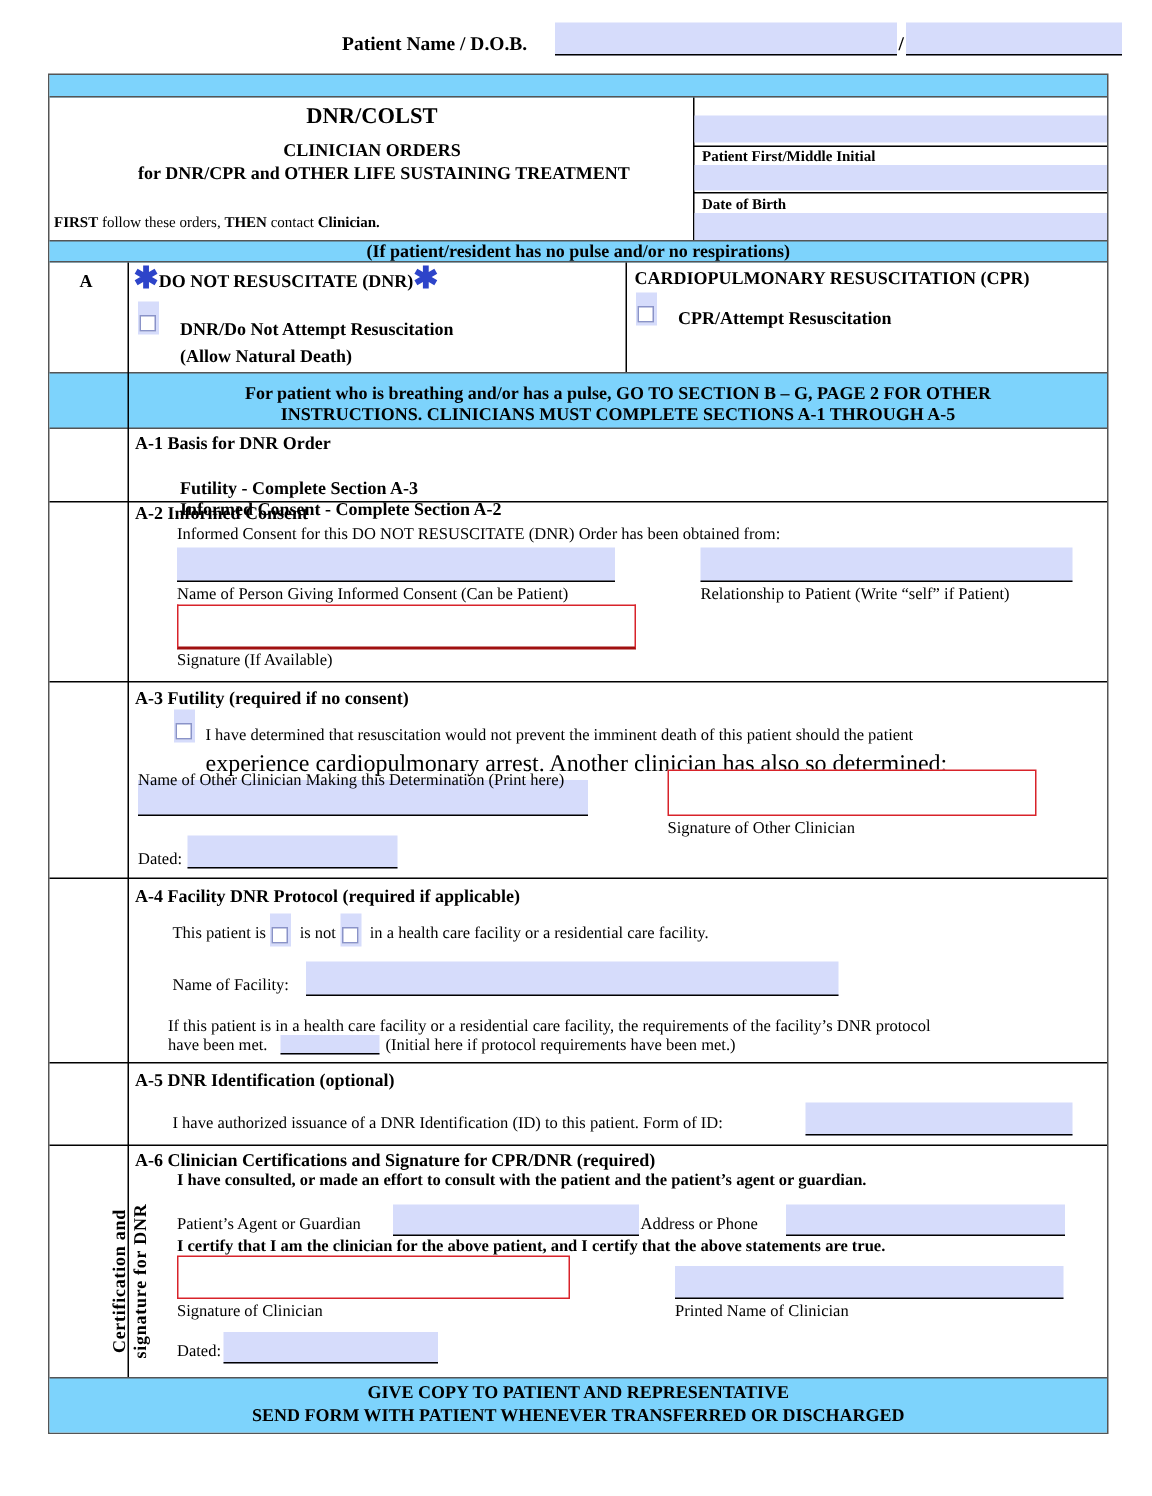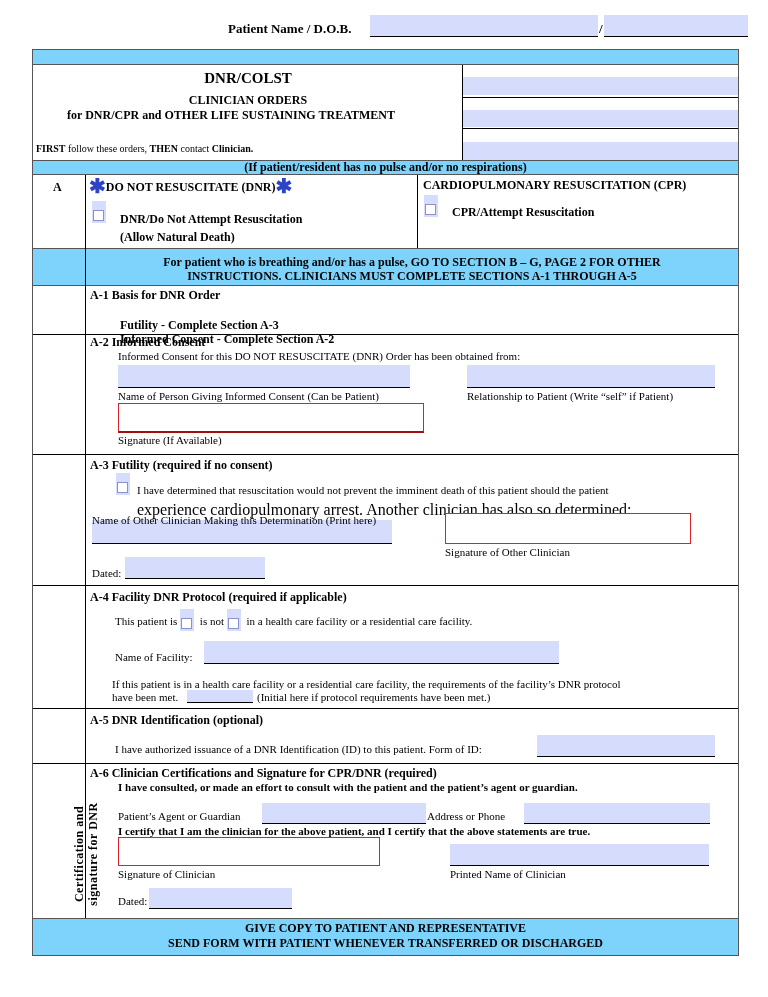--- a/index.html
+++ b/index.html
@@ -25,35 +25,37 @@
 <div class="abs fill uline" style="left:370px;top:15px;width:228px;height:22px;"><span></span></div>
 <div class="abs b" style="left:599px;top:21px;font-size:13px;">/</div>
 <div class="abs fill uline" style="left:604px;top:15px;width:144px;height:22px;"><span></span></div>
 
 <div class="abs" style="left:32px;top:49px;width:707px;height:907px;border:1px solid #555;"></div>
 
 <div class="abs gray" style="left:33px;top:50px;width:705px;height:15px;border-bottom:1px solid #555;"></div>
 
 <div class="abs center b" style="left:33px;top:70px;width:430px;font-size:15px;">DNR/COLST</div>
 <div class="abs center b" style="left:33px;top:93px;width:430px;font-size:12px;">CLINICIAN ORDERS</div>
-<div class="abs center b" style="left:16px;top:108px;width:430px;font-size:12px;">for DNR/CPR and OTHER LIFE SUSTAINING TREATMENT</div>
+<div class="abs center b" style="left:41px;top:108px;width:430px;font-size:12px;">for DNR/CPR and OTHER LIFE SUSTAINING TREATMENT</div>
 <div class="abs" style="left:36px;top:143px;font-size:10px;">
   <b>FIRST</b><span> follow these orders, </span><b>THEN</b><span> contact </span><b>Clinician.</b>
 </div>
 
 <div class="vl" style="left:462px;top:65px;height:95px;"></div>
 <div class="abs" style="left:463px;top:65px;width:275px;height:32px;">
   <div class="abs fill" style="left:0;top:12px;width:275px;height:18px;"><span></span></div>
 </div>
 <div class="hl" style="left:462px;top:97px;width:276px;"></div>
 <div class="abs" style="left:463px;top:98px;width:275px;height:30px;">
+  <div class="b" style="font-size:10px;padding:1px 5px 0;">Patient First/Middle Initial</div>
   <div class="abs fill" style="left:0;top:12px;width:275px;height:17px;"><span></span></div>
 </div>
 <div class="hl" style="left:462px;top:128px;width:276px;"></div>
 <div class="abs" style="left:463px;top:129px;width:275px;height:31px;">
+  <div class="b" style="font-size:10px;padding:2px 5px 0;">Date of Birth</div>
   <div class="abs fill" style="left:0;top:13px;width:275px;height:18px;"><span></span></div>
 </div>
 
 <div class="abs gray center b" style="left:33px;top:160px;width:705px;height:15px;border-top:1px solid #555;border-bottom:1px solid #555;font-size:12px;line-height:13px;">(If patient/resident has no pulse and/or no respirations)</div>
 
 <div class="vl" style="left:85px;top:175px;height:772px;"></div>
 
 <div class="abs b" style="left:53px;top:180px;font-size:12px;">A</div>
 <div class="abs b" style="left:89px;top:176px;font-size:12px;display:flex;align-items:center;">
   <span class="star">✱</span>

